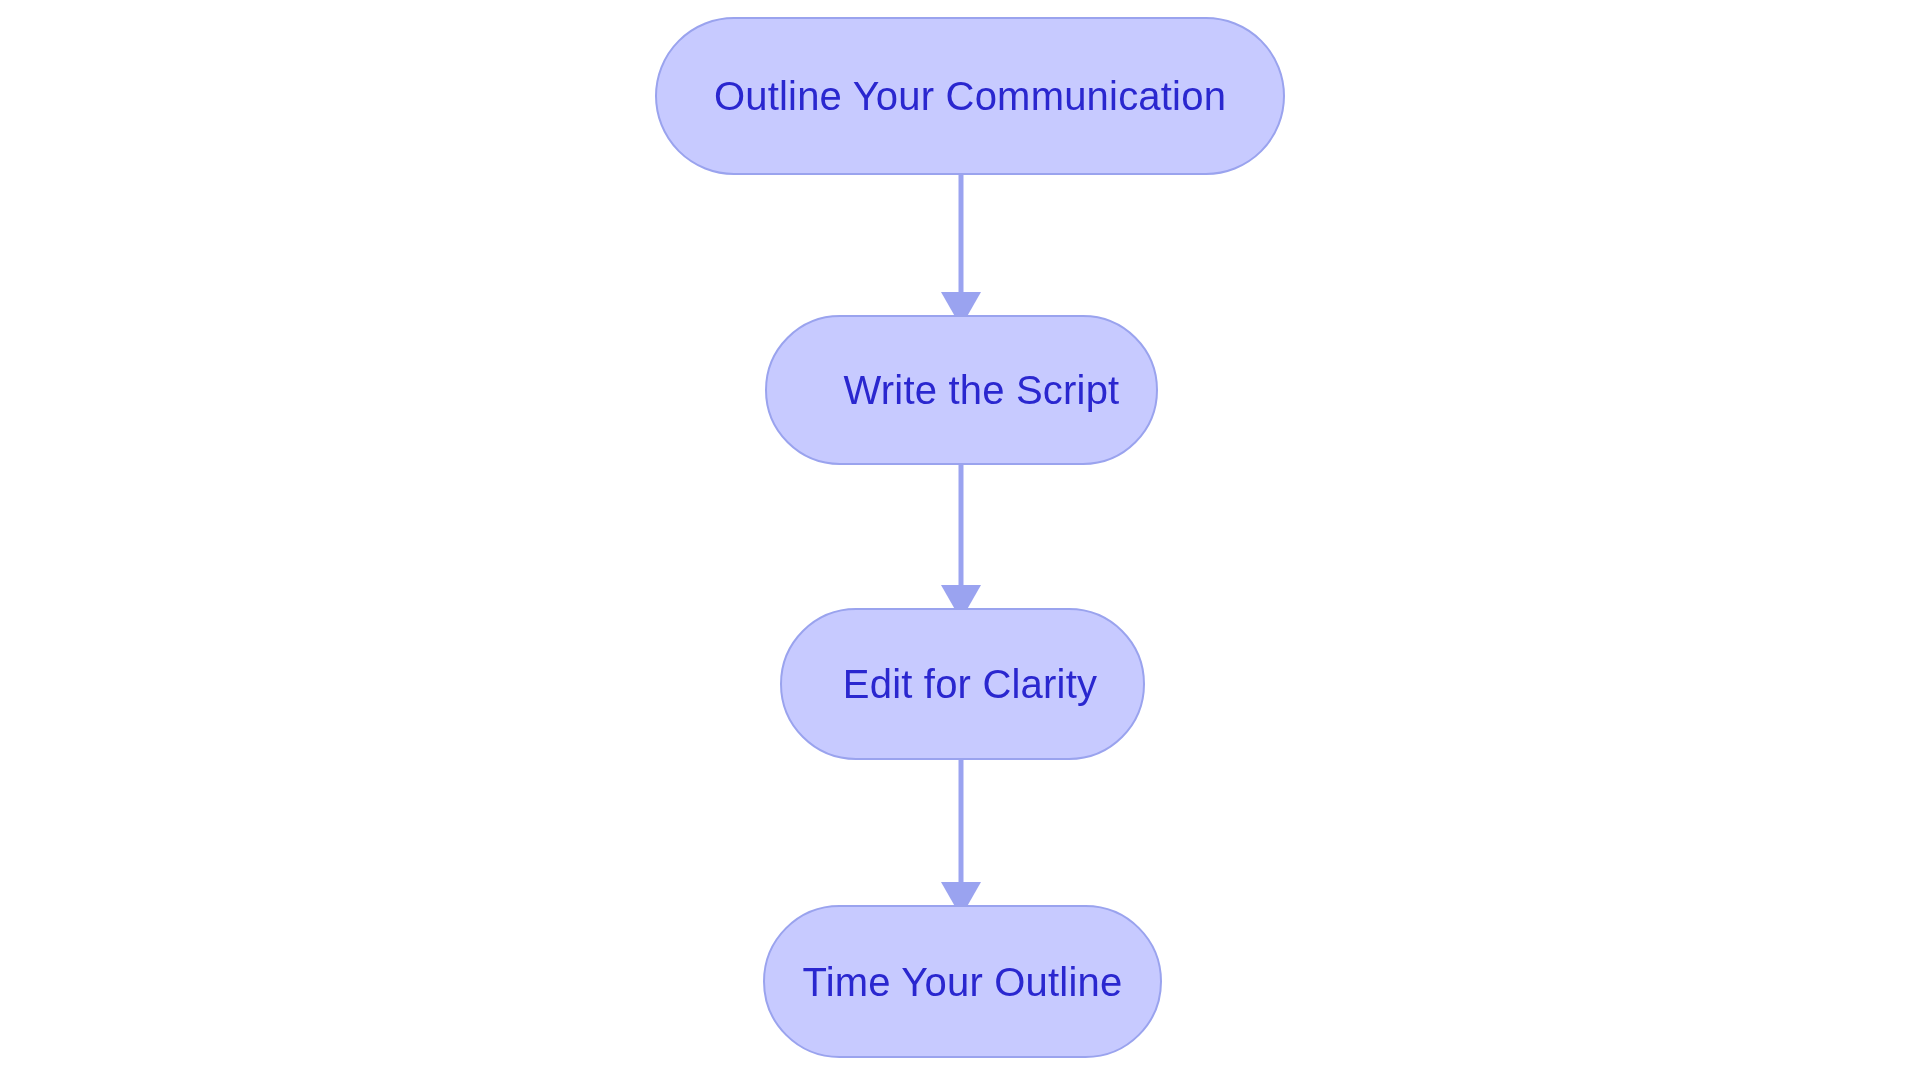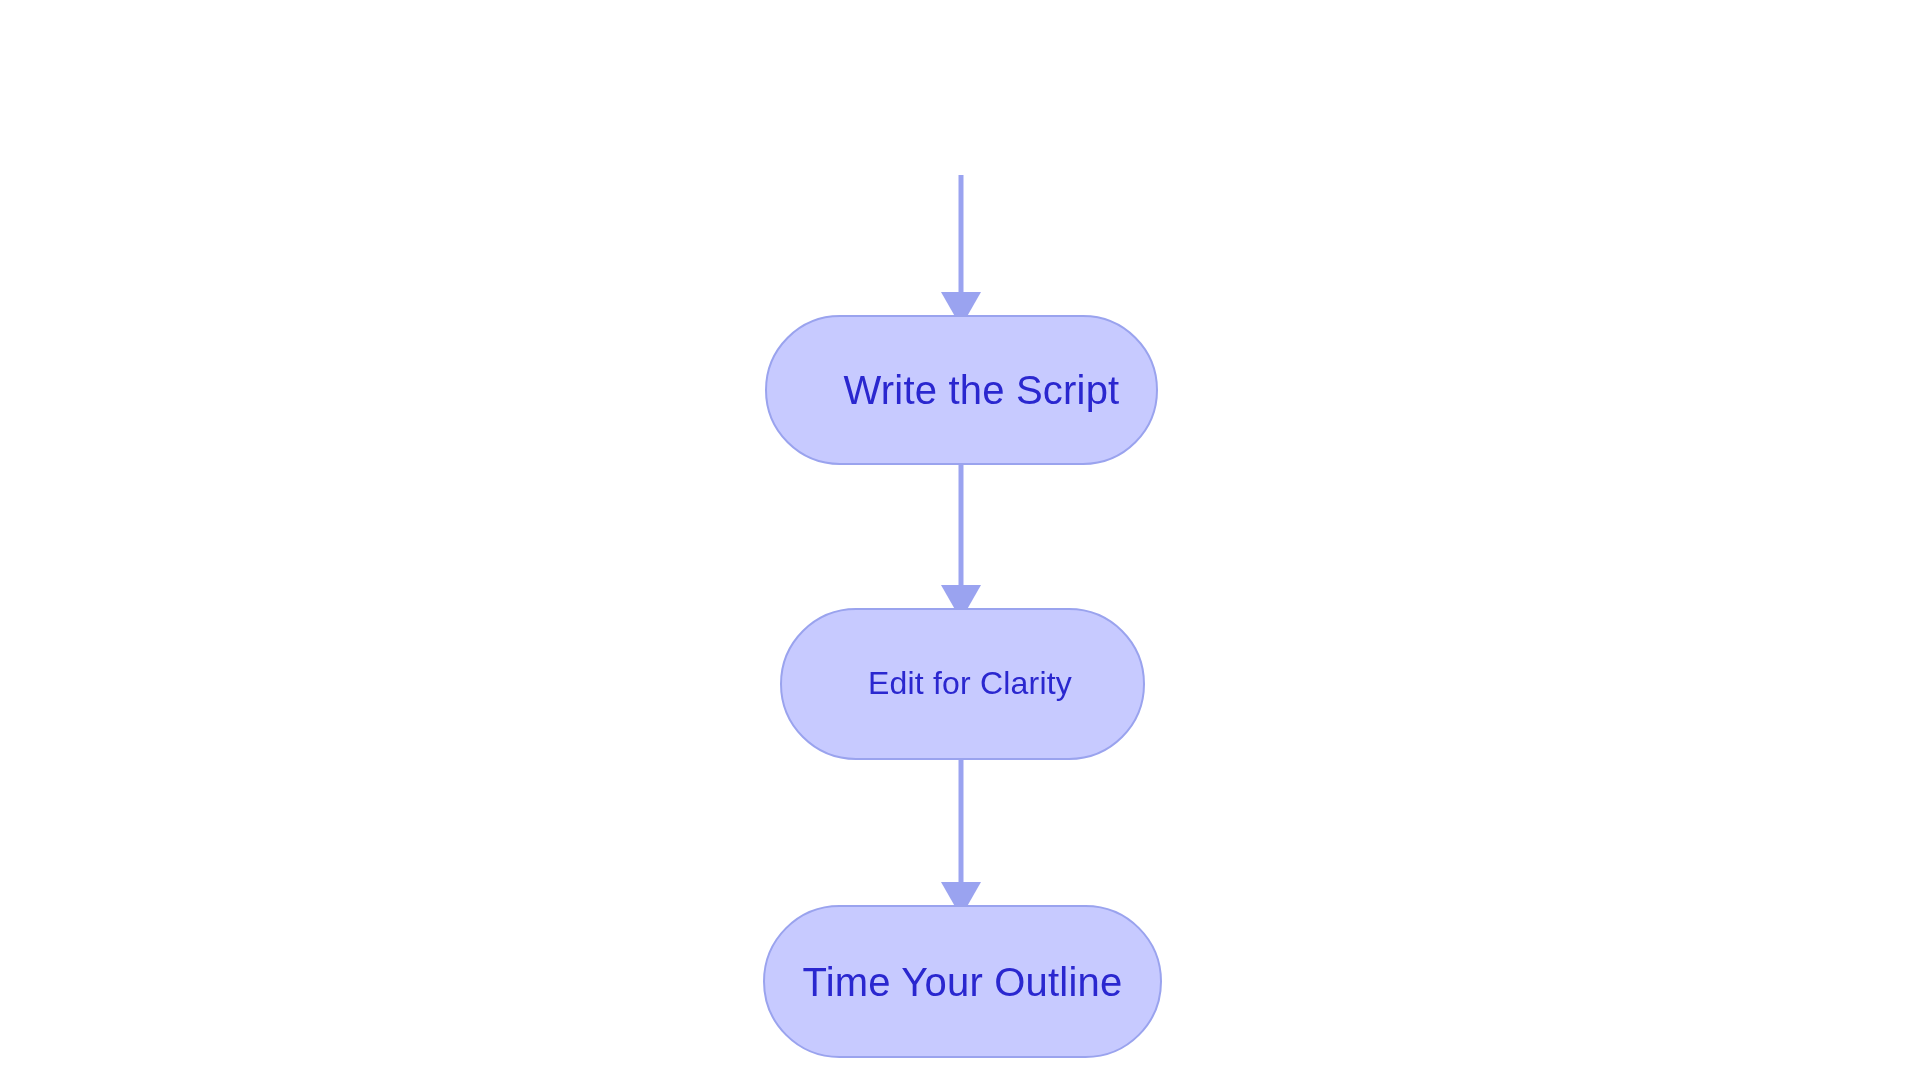--- a/index.html
+++ b/index.html
@@ -60,21 +60,21 @@
   }
 
   
   .node-1 { left: 655px;  top: 17px;   width: 630px; height: 158px; }
   .node-2 { left: 765px;  top: 315px;  width: 393px; height: 150px; }
   .node-3 { left: 780px;  top: 608px;  width: 365px; height: 152px; }
   .node-4 { left: 763px;  top: 905px;  width: 399px; height: 153px; }
 
   .node-1 .node-label { font-size: 40px; }
   .node-2 .node-label { font-size: 40px; margin-left: 40px; }
-  .node-3 .node-label { font-size: 32px; margin-left: 15px; }
+  .node-3 .node-label { font-size: 40px; margin-left: 15px; }
   .node-4 .node-label { font-size: 40px; }
 </style>
 </head>
 <body>
 
 <div id="flow-canvas">
 
   <svg class="flow-svg" viewBox="0 0 1920 1083">
     <defs>
       <marker id="arrowhead" markerWidth="8" markerHeight="8" refX="1.2" refY="4" orient="auto" markerUnits="strokeWidth">
@@ -84,20 +84,23 @@
 
     <line class="connector" x1="961" y1="175" x2="961" y2="298" stroke="#9aa3f0" stroke-width="5" marker-end="url(#arrowhead)"></line>
 
     <line class="connector" x1="961" y1="465" x2="961" y2="591" stroke="#9aa3f0" stroke-width="5" marker-end="url(#arrowhead)"></line>
 
     <line class="connector" x1="961" y1="760" x2="961" y2="888" stroke="#9aa3f0" stroke-width="5" marker-end="url(#arrowhead)"></line>
   </svg>
 
   <div class="node-layer">
 
+    <div class="flow-node node-1">
+      <span class="node-label">Outline Your Communication</span>
+    </div>
 
     <div class="flow-node node-2">
       <span class="node-label">Write the Script</span>
     </div>
 
     <div class="flow-node node-3">
       <span class="node-label">Edit for Clarity</span>
     </div>
 
     <div class="flow-node node-4">

